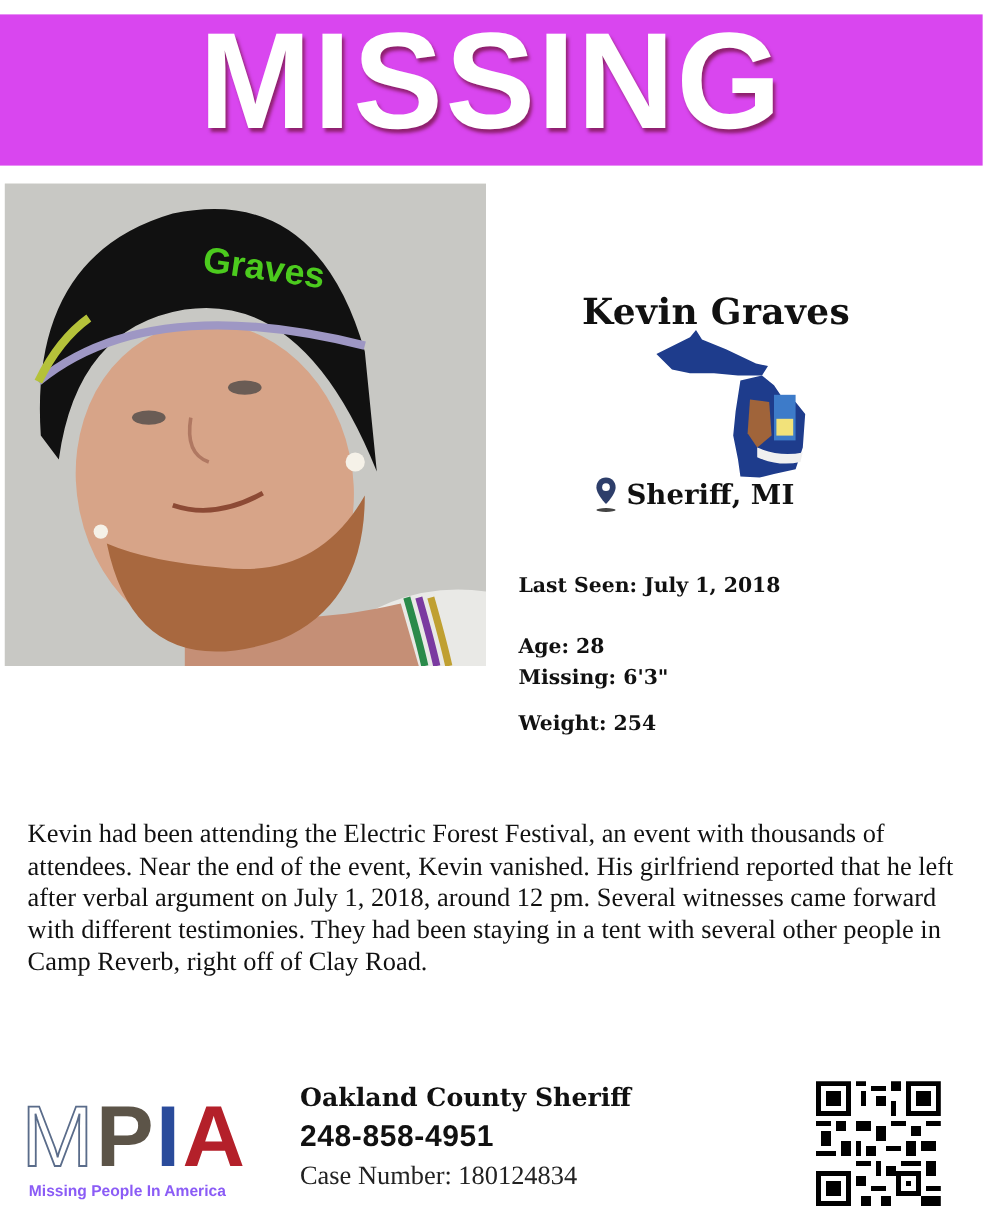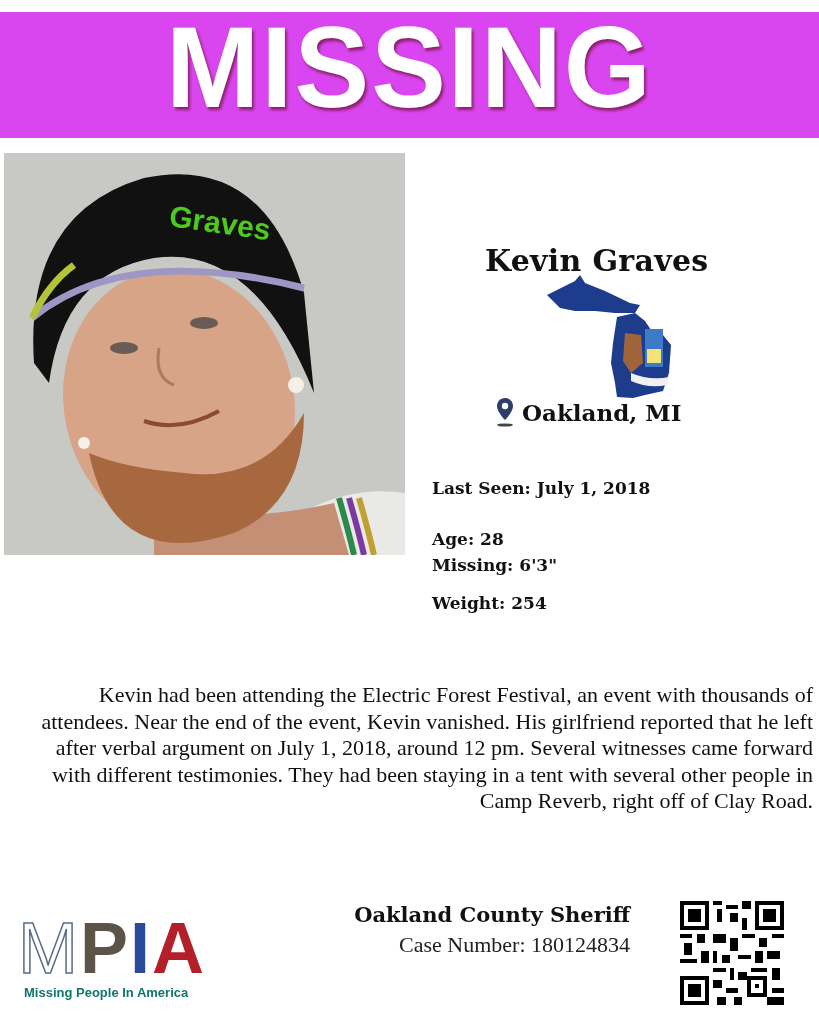--- a/index.html
+++ b/index.html
@@ -11,32 +11,32 @@
   .photo svg { width: 100%; height: 100%; display: block; }
   .name { position: absolute; left: 485px; top: 226px; font-family: "DejaVu Serif", serif; font-weight: bold; font-size: 30px; color: #111; letter-spacing: 0.3px; white-space: nowrap; margin-top: 17px; }
   .map { position: absolute; left: 545px; top: 273px; width: 130px; height: 128px; }
   .location { position: absolute; left: 496px; top: 397px; display: flex; align-items: center; gap: 8px; white-space: nowrap; }
   .pin { width: 18px; height: 30px; display: block; }
   .location-text { font-family: "DejaVu Serif", serif; font-weight: bold; font-size: 23px; color: #111; }
 
   .fact { position: absolute; left: 432px; font-family: "DejaVu Serif", serif; font-weight: bold; font-size: 17px; color: #111; white-space: nowrap; margin-top: 33px; }
   .fact-label, .fact-value { display: inline; }
 
-  .description { position: absolute; left: 23px; top: 682px; width: 790px; font-family: "Liberation Serif", serif; font-size: 22px; line-height: 26.5px; color: #111; text-align: right; }
+  .description { position: absolute; left: 23px; top: 682px; width: 790px; font-family: "Liberation Serif", serif; font-size: 22px; line-height: 26.5px; color: #111; }
 
   .logo { position: absolute; left: 14px; top: 915px; width: 200px; height: 90px; }
   .logo-letters { position: absolute; left: 4px; top: 0; height: 66px; display: flex; gap: 2px; }
   .logo-letter { font-family: "Liberation Sans", sans-serif; font-size: 72px; line-height: 66px; font-weight: normal; }
   .logo-m { color: #ffffff; -webkit-text-stroke: 1.5px #5a6c8a; }
   .logo-p { color: #5c5448; font-weight: bold; }
   .logo-i { color: #2a4b9b; font-weight: bold; }
   .logo-a { color: #b4202a; font-weight: bold; }
-  .logo-tagline { position: absolute; left: 10px; top: 70px; font-family: "Liberation Sans", sans-serif; font-weight: bold; font-size: 13px; color: #0f766e; white-space: nowrap; }
+  .logo-tagline { position: absolute; left: 10px; top: 70px; font-family: "Liberation Sans", sans-serif; font-weight: bold; font-size: 13px; color: #8b5cf6; white-space: nowrap; }
 
-  .contact { position: absolute; left: 250px; top: 900px; width: 380px; text-align: right; }
+  .contact { position: absolute; left: 250px; top: 900px; width: 380px; text-align: left; }
   .agency { font-family: "DejaVu Serif", serif; font-weight: bold; font-size: 21px; color: #111; margin-top: 2px; }
   .phone { font-family: "Liberation Sans", sans-serif; font-weight: bold; font-size: 25px; color: #111; margin-top: 6px; letter-spacing: 0.5px; }
   .case { font-family: "Liberation Serif", serif; font-size: 22px; color: #222; margin-top: 5px; }
   .case span { display: inline; }
 
   .qr { position: absolute; left: 680px; top: 901px; width: 104px; height: 104px; }
 </style>
 </head>
 <body>
 
@@ -90,21 +90,21 @@
   <rect x="102" y="76" width="14" height="14" fill="#f2e27a"></rect>
   <path d="M86 100 Q105 108 124 104 L122 112 Q104 116 86 108 Z" fill="#f0f0f0"></path>
 </svg>
 
 <div class="location">
   <svg class="pin" viewBox="0 0 18 30">
     <path d="M9 1 C4 1 1 5 1 9 C1 15 9 23 9 23 C9 23 17 15 17 9 C17 5 14 1 9 1 Z" fill="#2d3e6a"></path>
     <circle cx="9" cy="9" r="3.2" fill="#ffffff"></circle>
     <ellipse cx="9" cy="28" rx="8" ry="1.6" fill="#444"></ellipse>
   </svg>
-  <span class="location-text">Oakland, MI</span>
+  <span class="location-text">Sheriff, MI</span>
 </div>
 
 <div class="fact" style="top:445px">
   <span class="fact-label">Last Seen:</span>
   <span class="fact-value">July 1, 2018</span>
 </div>
 <div class="fact" style="top:496px">
   <span class="fact-label">Age:</span>
   <span class="fact-value">28</span>
 </div>
@@ -124,20 +124,21 @@
     <span class="logo-letter logo-m">M</span>
     <span class="logo-letter logo-p">P</span>
     <span class="logo-letter logo-i">I</span>
     <span class="logo-letter logo-a">A</span>
   </div>
   <div class="logo-tagline">Missing People In America</div>
 </div>
 
 <div class="contact">
   <div class="agency">Oakland County Sheriff</div>
+  <div class="phone">248-858-4951</div>
   <div class="case">
     <span>Case Number:</span>
     <span>180124834</span>
   </div>
 </div>
 
 <svg class="qr" viewBox="0 0 25 25" shape-rendering="crispEdges">
   <rect width="25" height="25" fill="#fff"></rect>
   <g fill="#000">
     <rect x="0" y="0" width="7" height="7"></rect>

